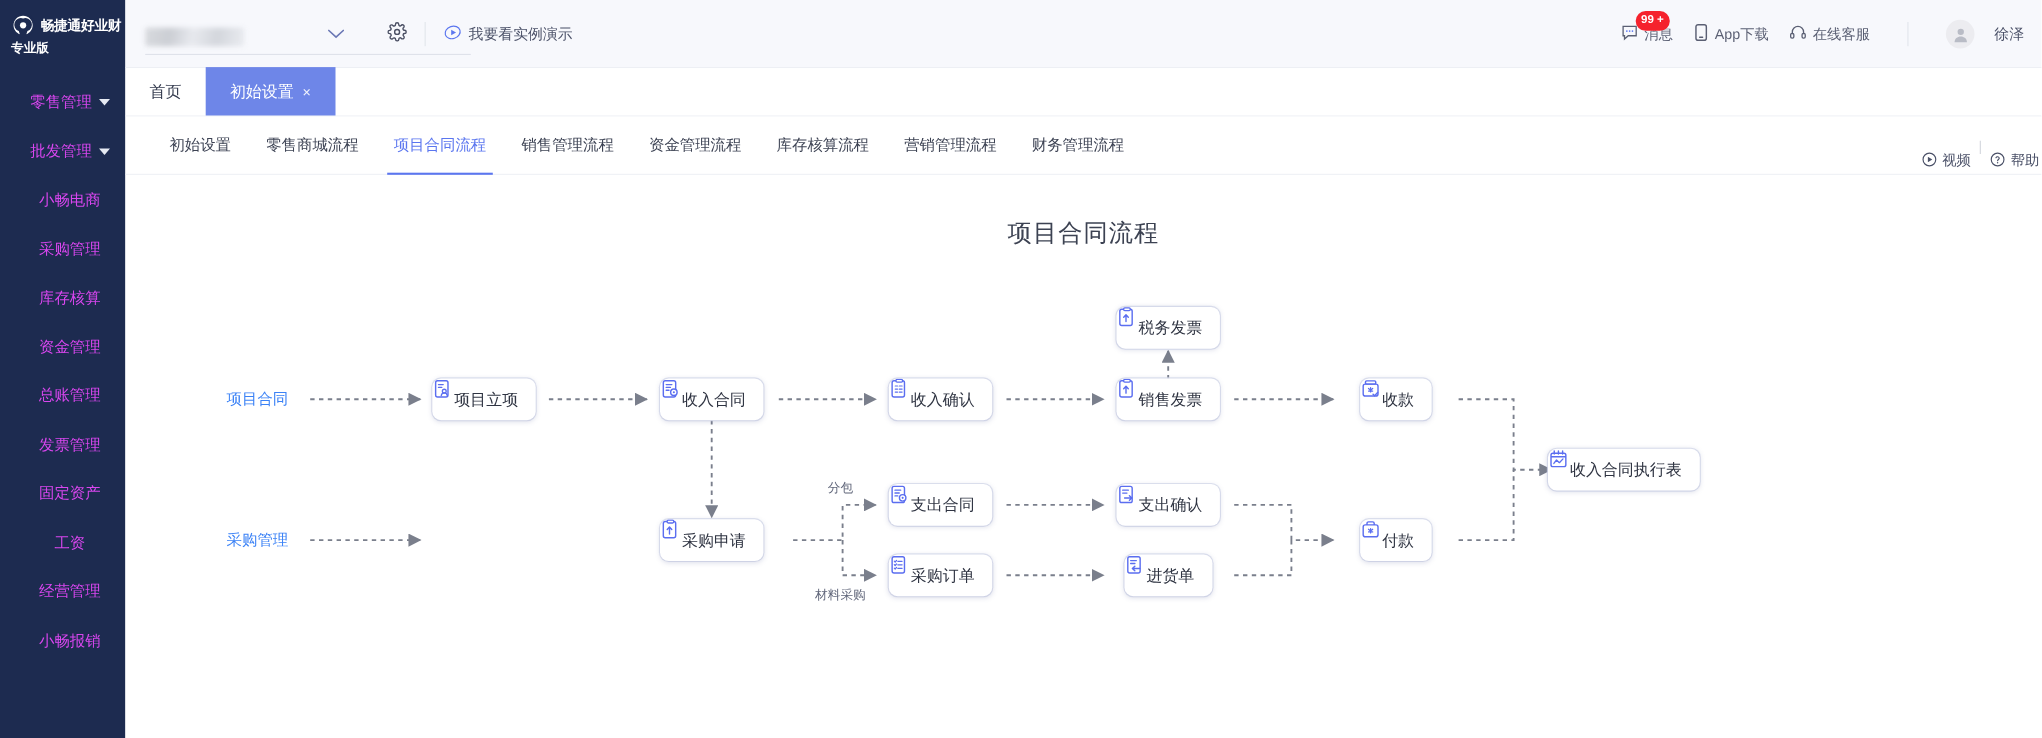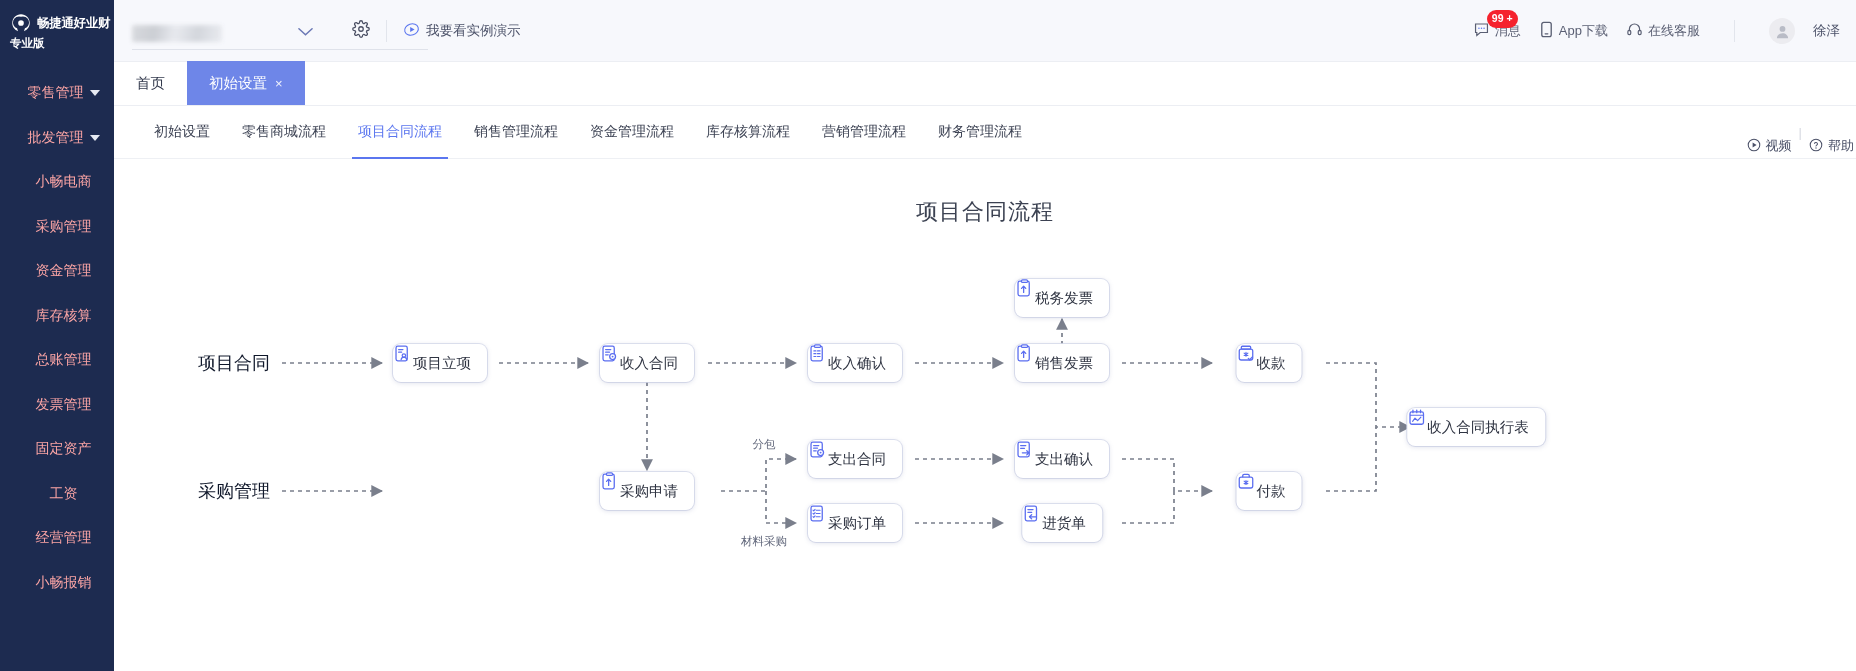--- a/index.html
+++ b/index.html
@@ -26,21 +26,21 @@
   .logo-text {
     color:#ffffff; font-size: 12.5px; white-space: nowrap;
     letter-spacing: -0.3px; font-weight: 600;
   }
   .logo-sub {
     color:#ffffff; font-size: 11.5px; padding-left: 10px; margin-top: 2px; font-weight:600;
   }
   .nav { margin-top: 14px; }
   .nav-item {
     height: 44.5px; display: flex; align-items: center; justify-content: center;
-    color: #fca5a5; font-size: 14px; cursor: pointer; gap: 6px; user-select:none;margin-left:13px;
+    color: #d946ef; font-size: 14px; cursor: pointer; gap: 6px; user-select:none;margin-left:13px;
   }
   .caret {
     width: 0; height: 0; border-left: 5px solid transparent;
     border-right: 5px solid transparent; border-top: 6px solid #e6eaf3;
     display:inline-block;
   }
 
   
   .topbar {
     position: absolute; left: 114px; top: 0; right: 0; height: 62px;
@@ -120,21 +120,21 @@
   .node {
     position:absolute; display:flex; align-items:center; gap:8px;
     height: 38px; padding: 0 16px 0 12px;
     background:#ffffff; border-radius: 8px;
     box-shadow: 0 1px 5px rgba(94,106,160,.22), 0 0 0 1px rgba(222,226,240,.85);
     font-size: 14.5px; color:#2f3442; white-space:nowrap; cursor:pointer;
     transform: translate(-50%,-50%);
   }
   .node .ni { flex:none; display:flex; align-items:center; }
   .rowlabel {
-    position:absolute; font-size:18px; color:#0f172a; white-space:nowrap;
+    position:absolute; font-size:14px; color:#3b82f6; white-space:nowrap;
     transform: translate(-50%,-50%);
   }
   .edgelabel {
     position:absolute; font-size: 11.5px; color:#60667a; white-space:nowrap;
     transform: translate(-50%,-50%);
   }
 </style>
 </head>
 <body>
 
@@ -162,24 +162,24 @@
           <span>批发管理</span>
           <span class="caret"></span>
         </div>
         <div class="nav-item">
           <span>小畅电商</span>
         </div>
         <div class="nav-item">
           <span>采购管理</span>
         </div>
         <div class="nav-item">
+          <span>库存核算</span>
+        </div>
+        <div class="nav-item">
           <span>资金管理</span>
-        </div>
-        <div class="nav-item">
-          <span>库存核算</span>
         </div>
         <div class="nav-item">
           <span>总账管理</span>
         </div>
         <div class="nav-item">
           <span>发票管理</span>
         </div>
         <div class="nav-item">
           <span>固定资产</span>
         </div>

